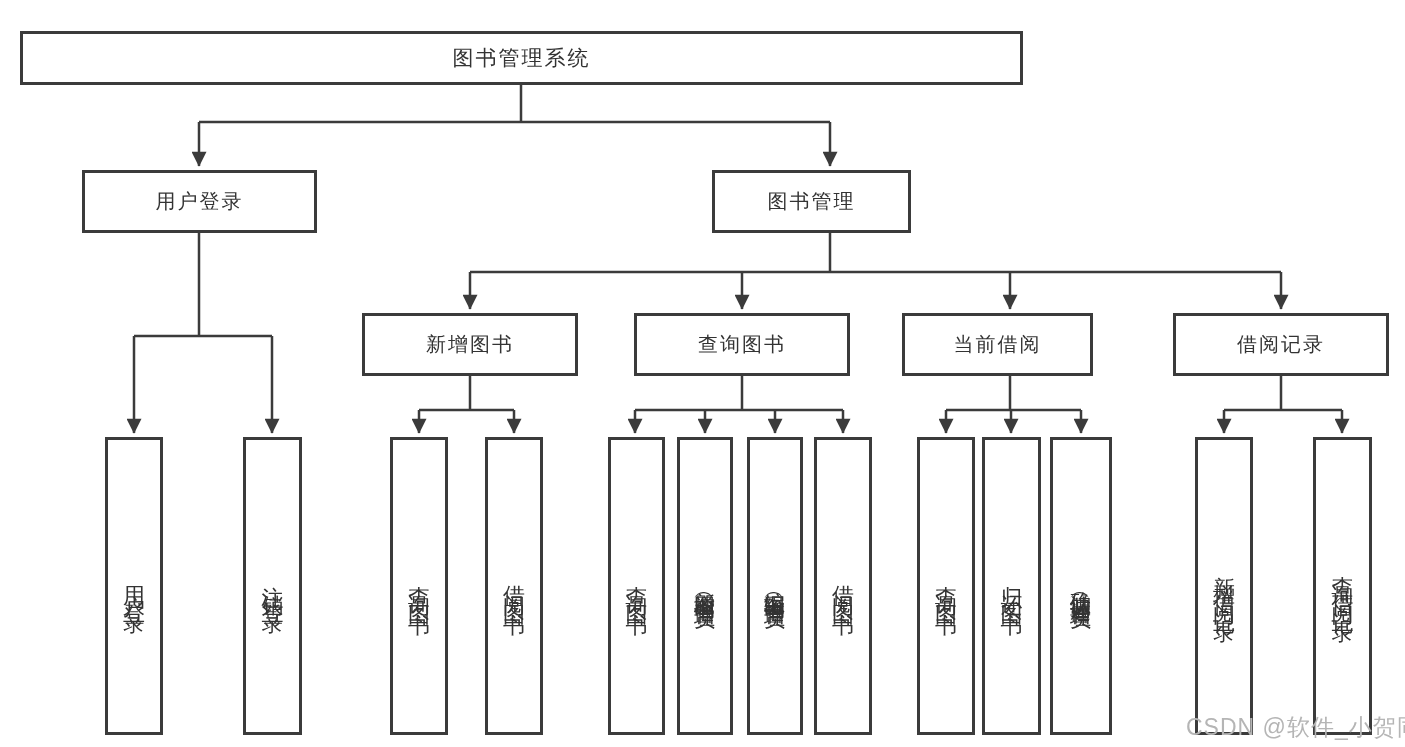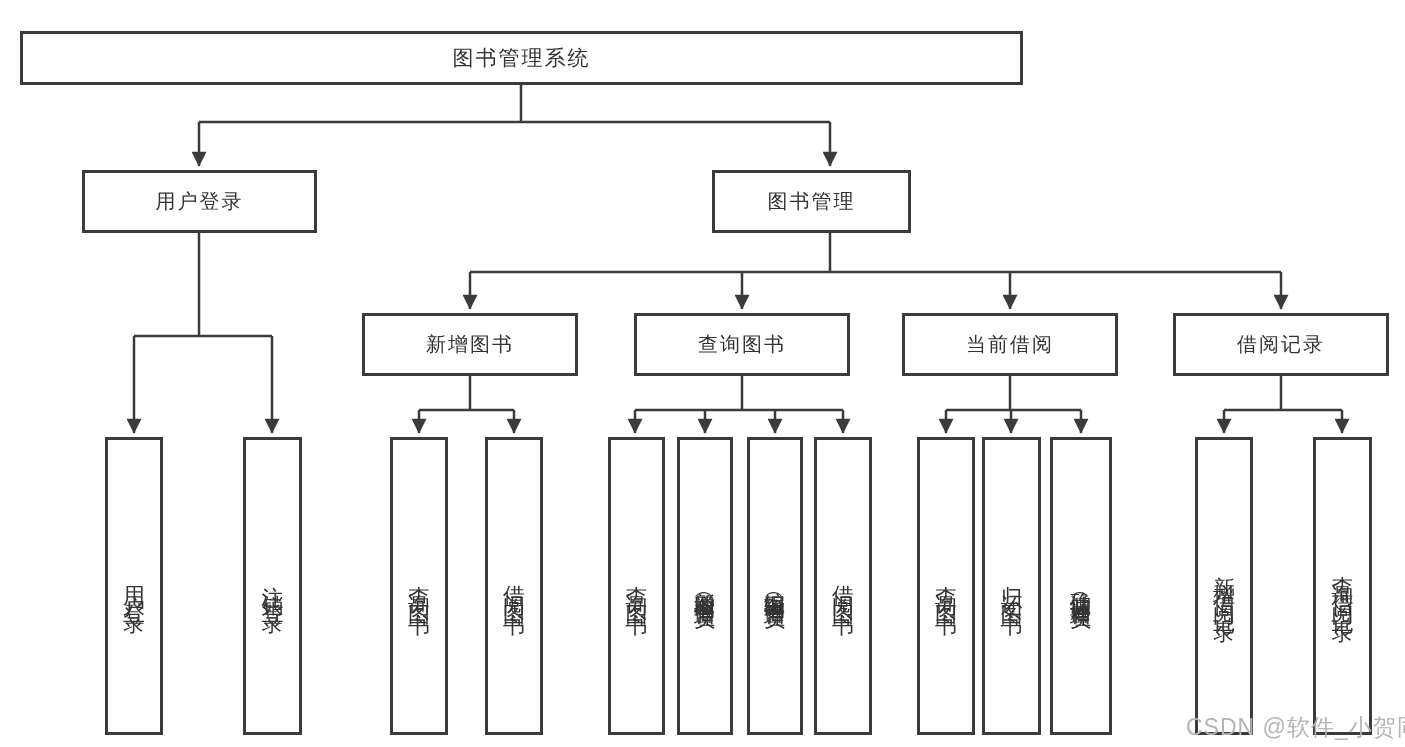--- a/index.html
+++ b/index.html
@@ -79,21 +79,21 @@
   <div class="hnode" style="left:712px;top:170px;width:199px;height:63px">
     <span>图书管理</span>
   </div>
 
   <div class="hnode" style="left:362px;top:313px;width:216px;height:63px">
     <span>新增图书</span>
   </div>
   <div class="hnode" style="left:634px;top:313px;width:216px;height:63px">
     <span>查询图书</span>
   </div>
-  <div class="hnode" style="left:902px;top:313px;width:216px;height:63px">
+  <div class="hnode" style="left:902px;top:313px;width:191px;height:63px">
     <span>当前借阅</span>
   </div>
   <div class="hnode" style="left:1173px;top:313px;width:216px;height:63px">
     <span>借阅记录</span>
   </div>
 
   <div class="leaf" style="left:105px;width:58px">
     <span>用户登录</span>
   </div>
   <div class="leaf" style="left:243px;width:59px">

